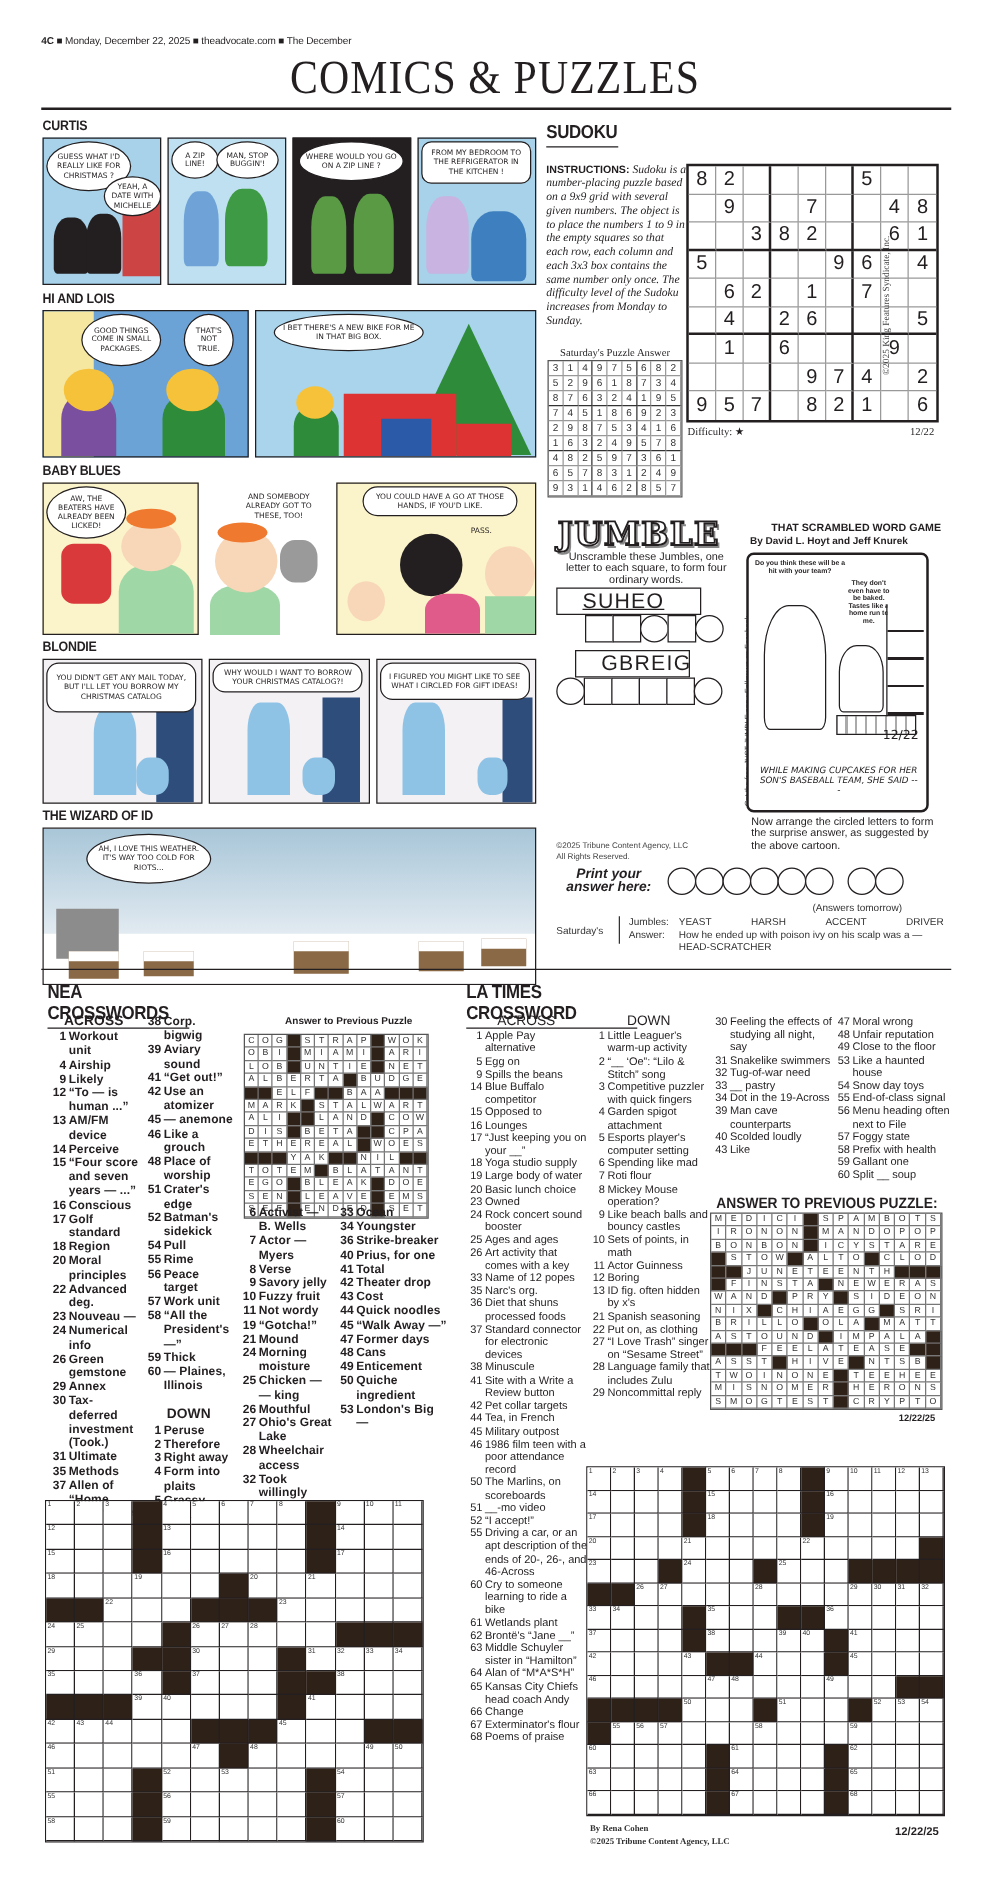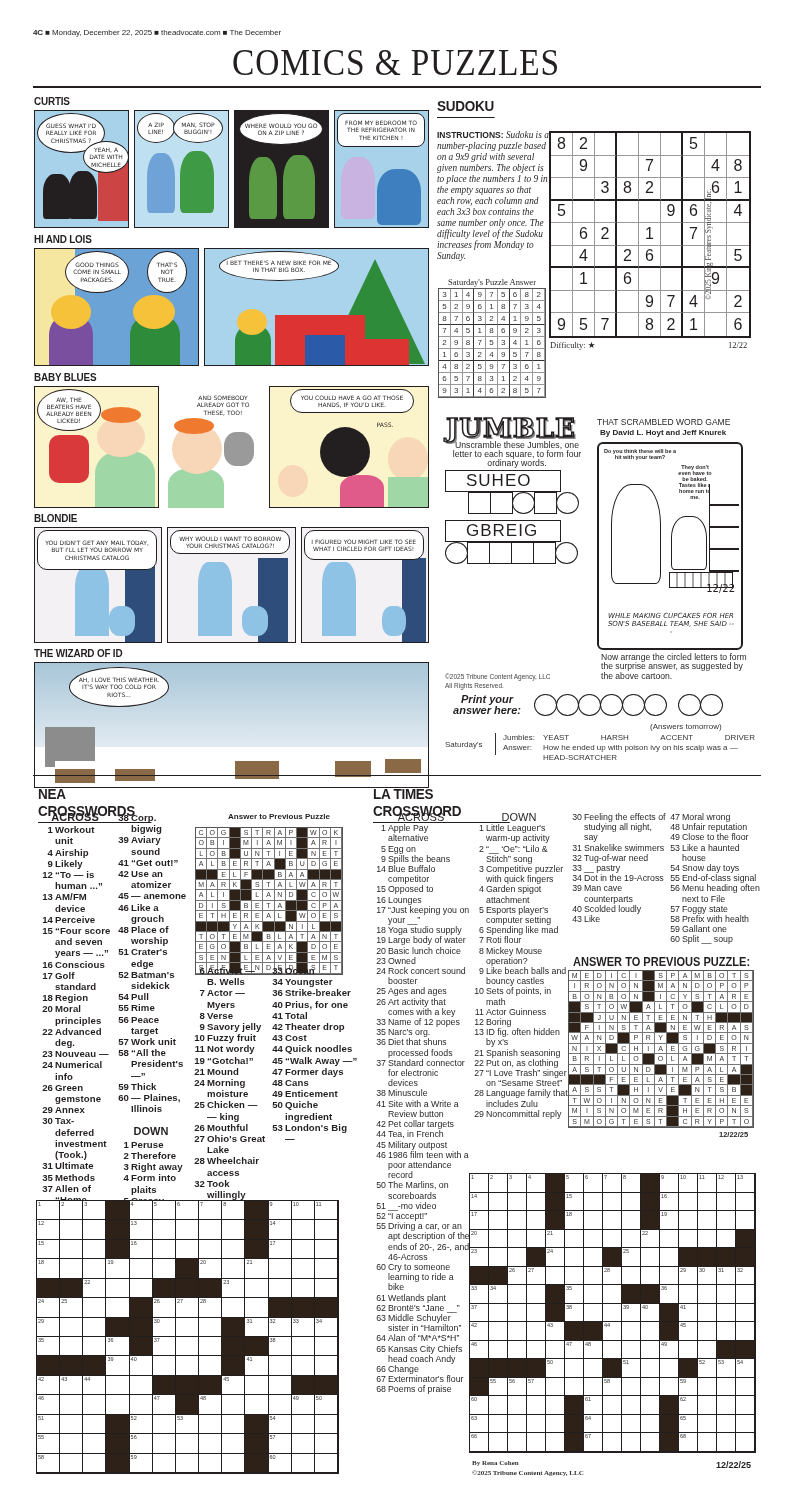--- a/index.html
+++ b/index.html
@@ -338,38 +338,38 @@
     <div class="br" style="border-bottom: none;">2</div>
     <div style="border-bottom: none;">1</div>
     <div style="border-bottom: none;"></div>
     <div style="border-right: none; border-bottom: none;">6</div>
   </div>
 <div class="abs" style="left:550px;top:340px;font-family:'Liberation Serif',serif;font-size:8.5px">Difficulty: ★</div>
 <div class="abs" style="left:728px;top:340px;font-family:'Liberation Serif',serif;font-size:8.5px">12/22</div>
 <div class="abs" style="left:704px;top:300px;width:140px;font-family:'Liberation Serif',serif;font-size:7.5px;transform:rotate(-90deg);transform-origin:left top;color:#444">©2025 King Features Syndicate, Inc.</div>
 
 <div class="abs" style="left:446px;top:413px;font-family:'DejaVu Serif',serif;font-weight:bold;font-size:26px;color:#fff;-webkit-text-stroke:1.5px #231f20;letter-spacing:1px;text-shadow:2px 2px 0 #888">JUMBLE</div>
-<div class="abs" style="left:597px;top:417px;font-size:8.5px;font-weight:normal">THAT SCRAMBLED WORD GAME</div>
+<div class="abs" style="left:617px;top:417px;font-size:8.5px;font-weight:bold">THAT SCRAMBLED WORD GAME</div>
 <div class="abs" style="left:600px;top:428px;font-size:8px;font-weight:bold">By David L. Hoyt and Jeff Knurek</div>
 <div class="abs" style="left:452px;top:441px;width:130px;font-size:8.7px;line-height:9px;text-align:center">Unscramble these Jumbles, one letter to each square, to form four ordinary words.</div>
 
 <div class="abs" style="left:445px;top:470px;width:140px">
   <div id="jumble-words">
       <div style="margin-bottom: 6px;">
-        <div class="jbox" style="width: 116px;">SUHEO</div>
+        <div class="jbox" style="width: 116px; text-decoration: underline;">SUHEO</div>
         <div class="jrow" style="margin-left: 24px;">
           <div></div>
           <div></div>
           <div class="c"></div>
           <div></div>
           <div class="c"></div>
         </div>
       </div>
       <div style="margin-bottom: 6px;">
-        <div class="jbox" style="width: 116px;">GBREIG</div>
+        <div class="jbox" style="width: 92px; margin-left: 15px;">GBREIG</div>
         <div class="jrow" style="margin-left: 1px;">
           <div class="c"></div>
           <div></div>
           <div></div>
           <div></div>
           <div></div>
           <div class="c"></div>
         </div>
       </div>
     </div>

